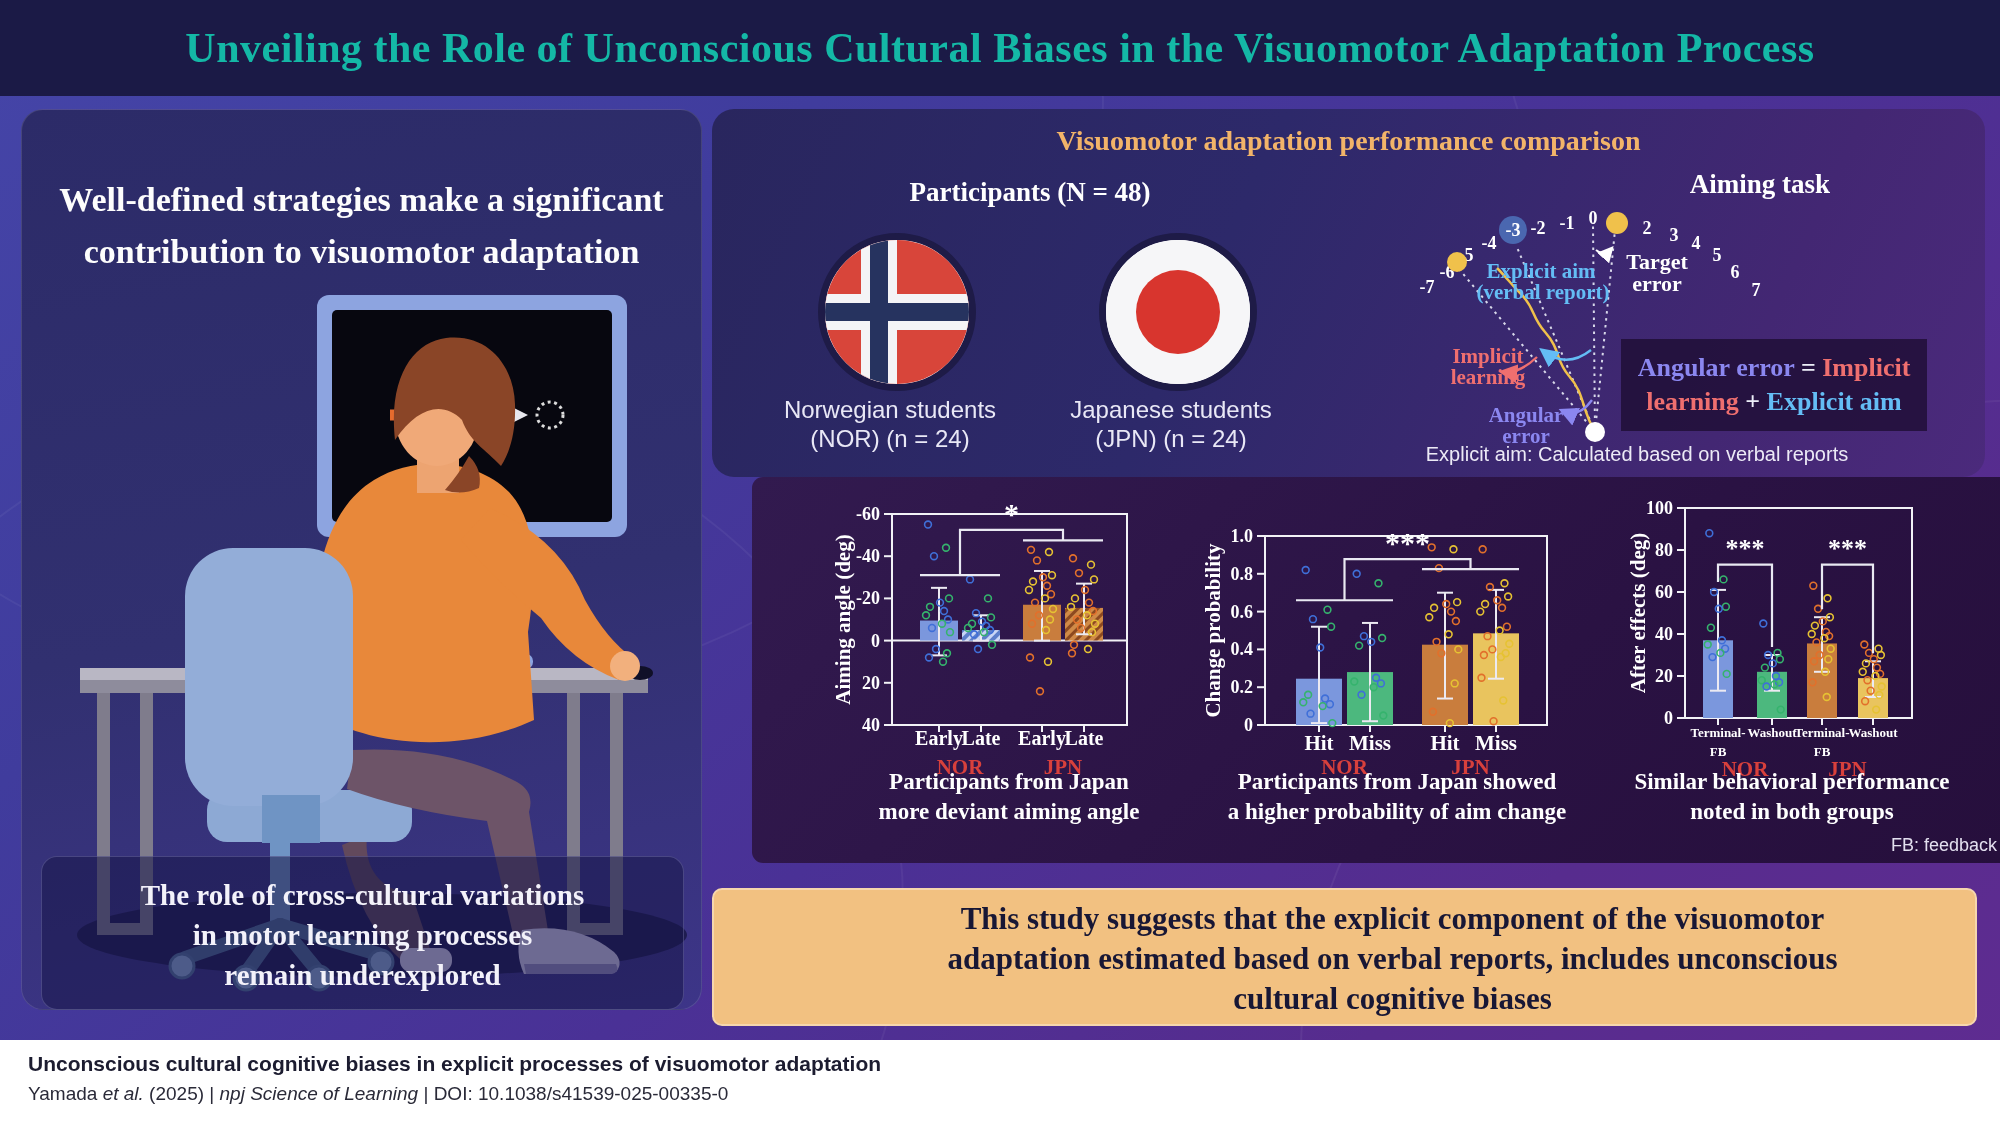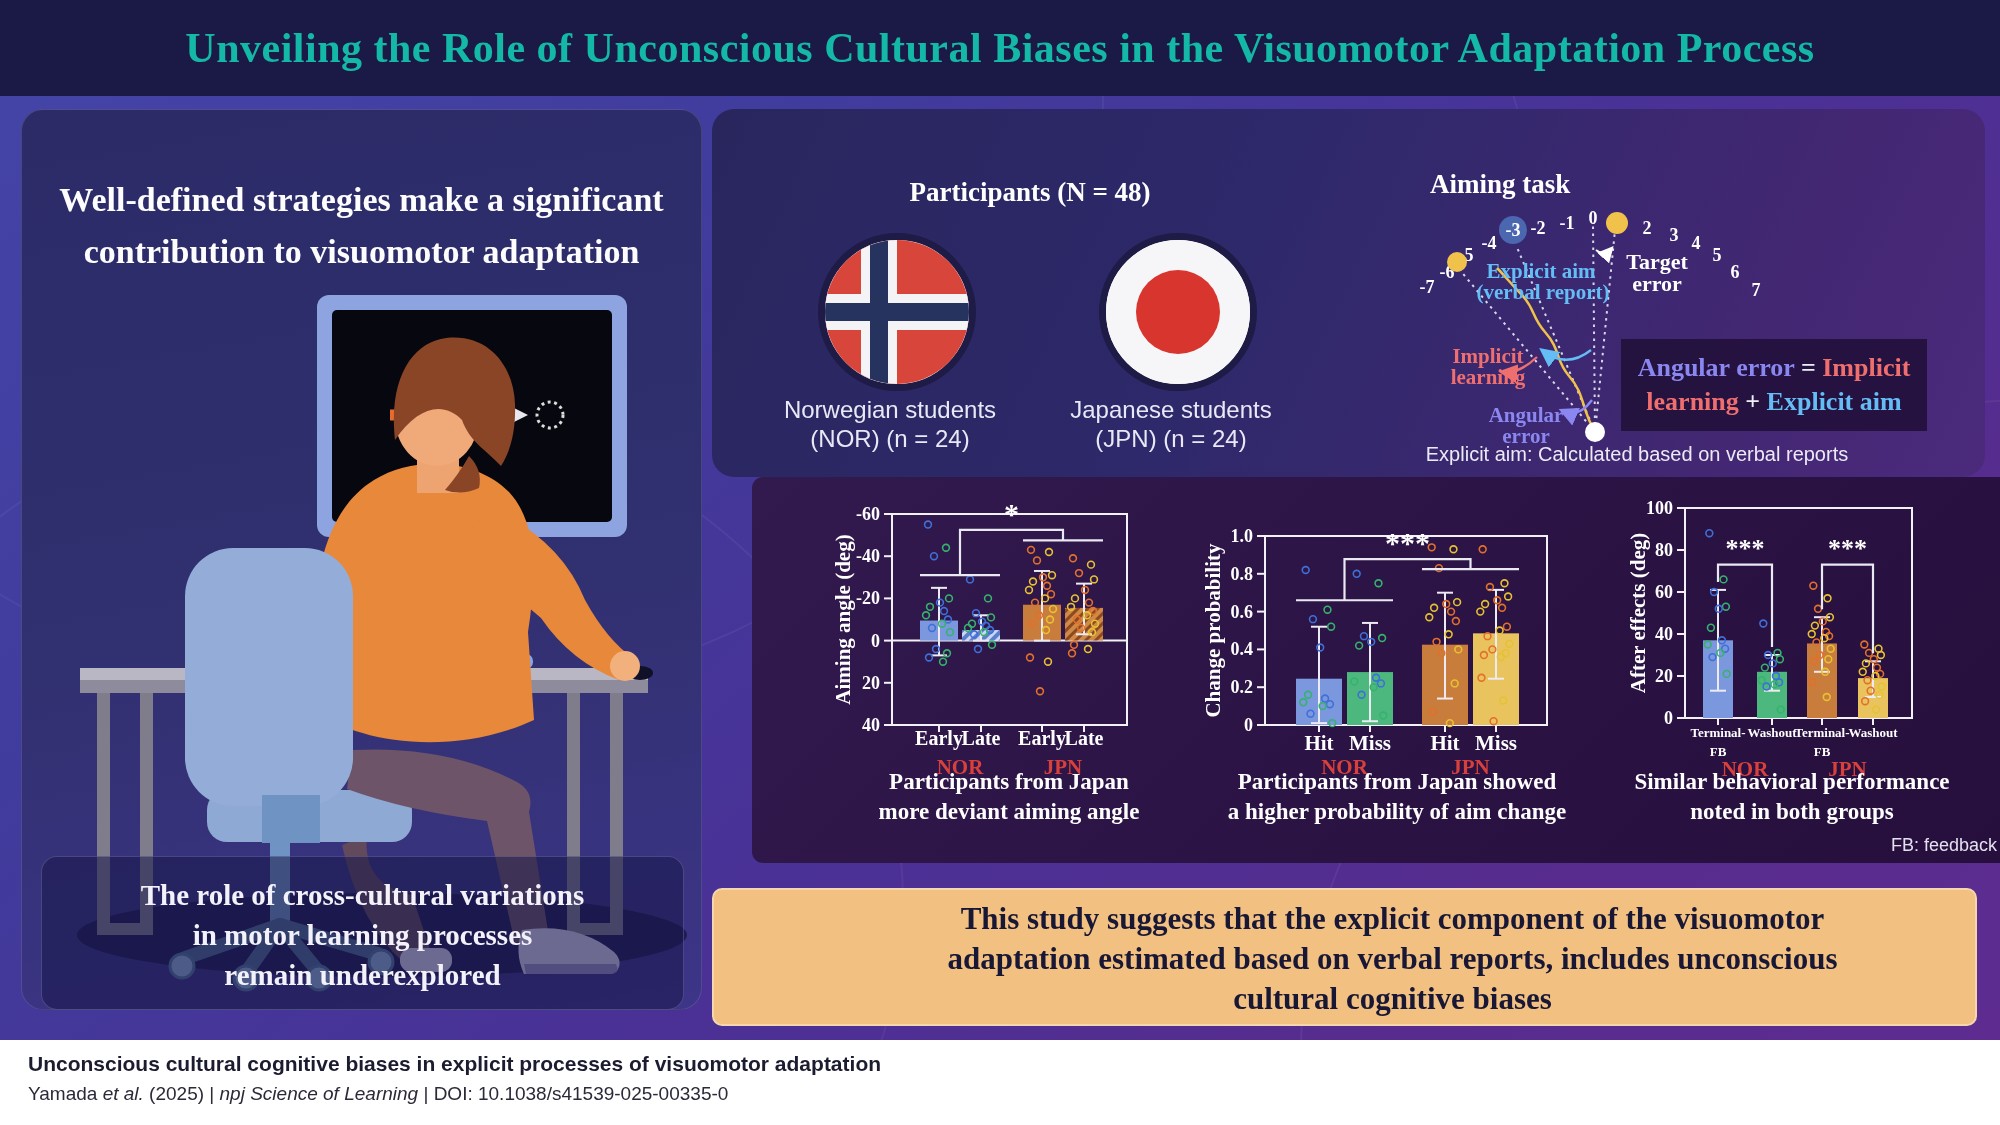--- a/index.html
+++ b/index.html
@@ -19,21 +19,21 @@
   #left-bottom-box{position:absolute;left:19px;top:746px;width:641px;height:152px;border-radius:16px;
     background:rgba(24,22,72,0.55);border:1.5px solid rgba(200,200,255,0.22);}
   #left-bottom-box .ln{width:100%;text-align:center;color:#f3f2fa;font-size:29px;font-weight:bold;line-height:40px;}
   #left-bottom-box .pad{padding-top:18px;}
   #right-card{left:712px;top:109px;width:1273px;height:368px;
     background:linear-gradient(115deg,#29265e 0%,#2d296a 40%,#432773 80%,#4b2a7c 100%);}
   #rp-header{position:absolute;left:0;top:16px;width:100%;text-align:center;color:#f2b469;
     font-size:28px;font-weight:bold;}
   #participants-title{position:absolute;left:118px;top:68px;width:400px;text-align:center;color:#fff;
     font-size:27px;font-weight:bold;}
-  #aiming-title{position:absolute;left:718px;top:60px;width:400px;text-align:left;color:#fff;
+  #aiming-title{position:absolute;left:718px;top:60px;width:400px;text-align:right;color:#fff;
     font-size:27px;font-weight:bold;}
   .flag{position:absolute;border-radius:50%;border:7px solid #1e1b47;overflow:hidden;background:#fff;}
   .flag-label{position:absolute;text-align:center;color:#e9e8f6;font-size:24px;line-height:29px;
     font-family:"Liberation Sans","DejaVu Sans",sans-serif;}
   #formula-box{position:absolute;left:909px;top:230px;width:286px;min-height:60px;padding:12px 10px;
     background:rgba(30,14,52,0.82);text-align:center;font-size:26px;font-weight:bold;line-height:34px;}
   #aim-caption{position:absolute;left:655px;top:334px;width:540px;text-align:center;color:#eceaf6;
     font-size:20px;font-family:"Liberation Sans","DejaVu Sans",sans-serif;}
   #charts-panel{left:712px;top:477px;width:1261px;height:386px;border-radius:11px;
     background:linear-gradient(135deg,#321a4f 0%,#2a1243 60%,#260f3c 100%);margin-left:40px;}
@@ -145,20 +145,21 @@
 
     <div id="left-bottom-box">
       <div class="pad"></div>
       <div class="ln">The role of cross-cultural variations</div>
       <div class="ln">in motor learning processes</div>
       <div class="ln">remain underexplored</div>
     </div>
   </div>
 
   <div id="right-card" class="card">
+    <div id="rp-header">Visuomotor adaptation performance comparison</div>
     <div id="participants-title">Participants (N = 48)</div>
     <div id="aiming-title">Aiming task</div>
 
     <div class="flag" style="left:106px;top:124px;width:144px;height:144px;">
       <svg width="144" height="144" viewBox="0 0 144 144">
         <rect width="144" height="144" fill="#d8453a"></rect>
         <rect x="36" y="0" width="36" height="144" fill="#f4f4f6"></rect>
         <rect x="0" y="54" width="144" height="36" fill="#f4f4f6"></rect>
         <rect x="45" y="0" width="18" height="144" fill="#26335f"></rect>
         <rect x="0" y="63" width="144" height="18" fill="#26335f"></rect>

